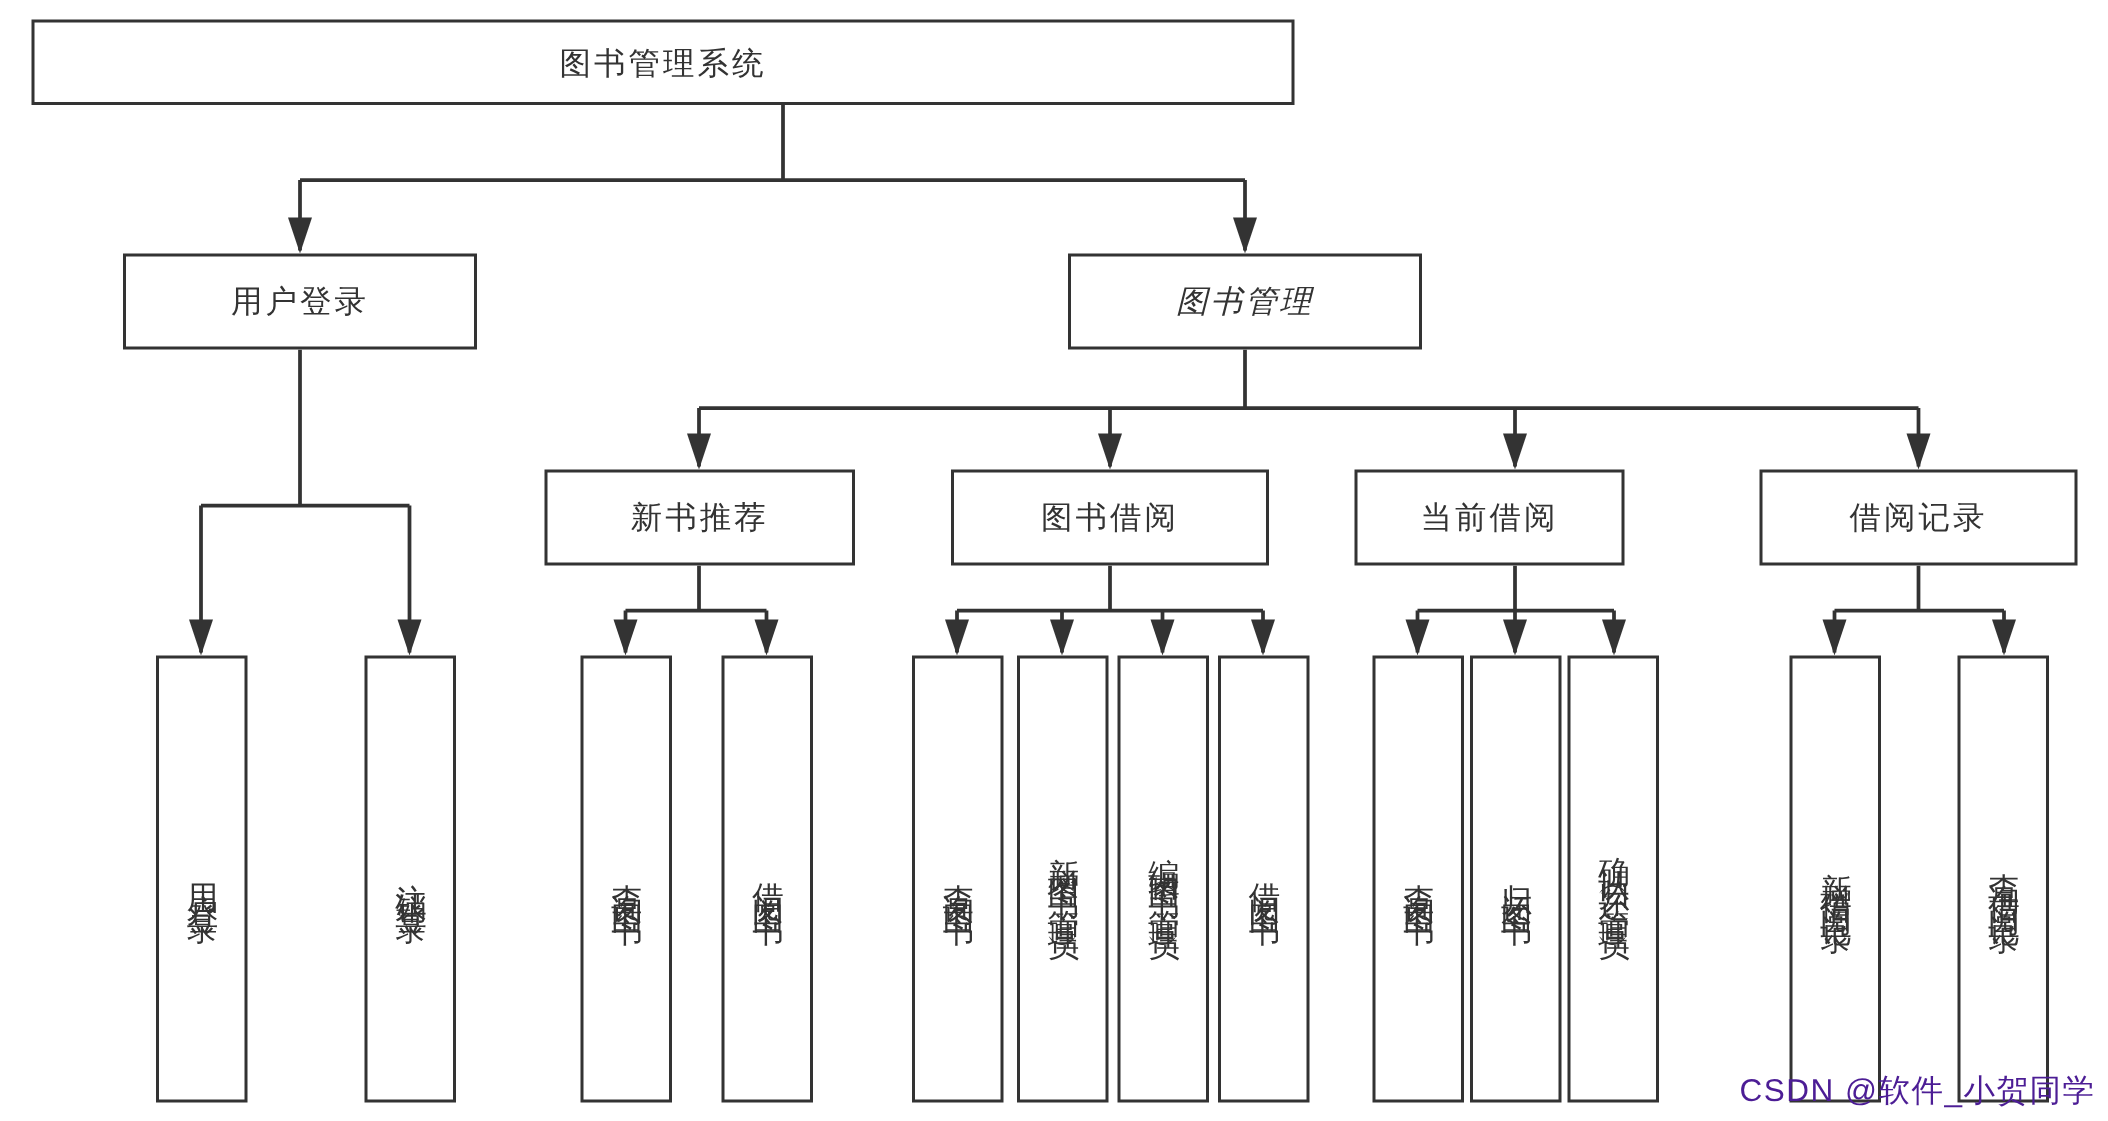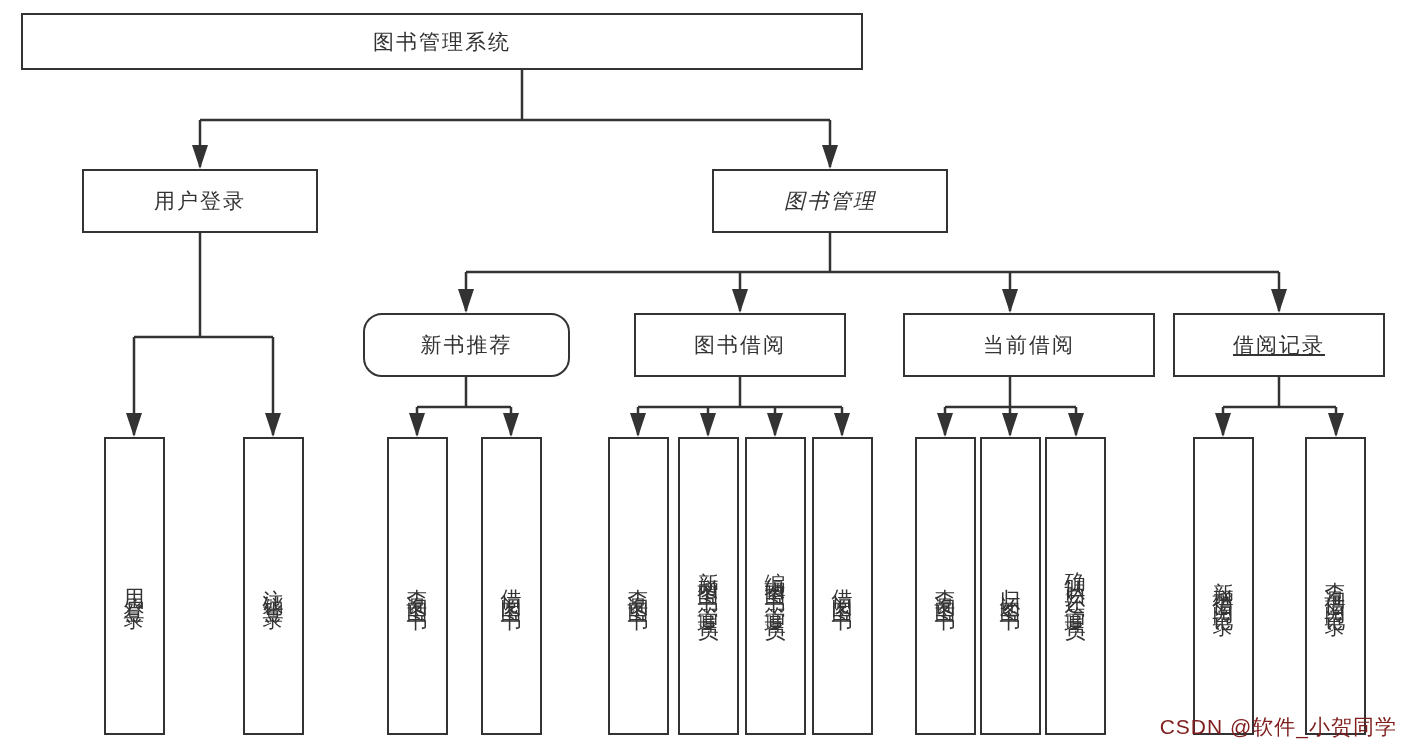--- a/index.html
+++ b/index.html
@@ -49,21 +49,21 @@
     font-size: 21px;
     letter-spacing: 7px;
     line-height: 1;
     white-space: nowrap;
   }
   .watermark {
     position: absolute;
     right: 8px;
     bottom: 6px;
     font-size: 21px;
-    color: #7f1d1d;
+    color: #4c1d95;
     letter-spacing: 1px;
     z-index: 3;
   }
   line { stroke: #333333; stroke-width: 2.5px; }
   polygon { fill: #333333; }
 </style>
 </head>
 <body>
 
 <div id="canvas">
@@ -148,30 +148,30 @@
     <span>图书管理系统</span>
   </div>
 
   <div class="node" style="left:82px; top:169px; width:236px; height:64px;">
     <span>用户登录</span>
   </div>
   <div class="node" style="left:712px; top:169px; width:236px; height:64px;font-style:italic;">
     <span>图书管理</span>
   </div>
 
-  <div class="node" style="left:363px; top:313px; width:207px; height:64px;border-radius:19px;">
+  <div class="node" style="left:363px; top:313px; width:207px; height:64px;">
     <span>新书推荐</span>
   </div>
   <div class="node" style="left:634px; top:313px; width:212px; height:64px;">
     <span>图书借阅</span>
   </div>
-  <div class="node" style="left:903px; top:313px; width:252px; height:64px;">
+  <div class="node" style="left:903px; top:313px; width:180px; height:64px;">
     <span>当前借阅</span>
   </div>
-  <div class="node" style="left:1173px; top:313px; width:212px; height:64px;text-decoration:underline;">
+  <div class="node" style="left:1173px; top:313px; width:212px; height:64px;">
     <span>借阅记录</span>
   </div>
 
   <div class="leaf" style="left:104px;">
     <span class="vtext">用户登录</span>
   </div>
   <div class="leaf" style="left:243px;">
     <span class="vtext">注销登录</span>
   </div>
 

